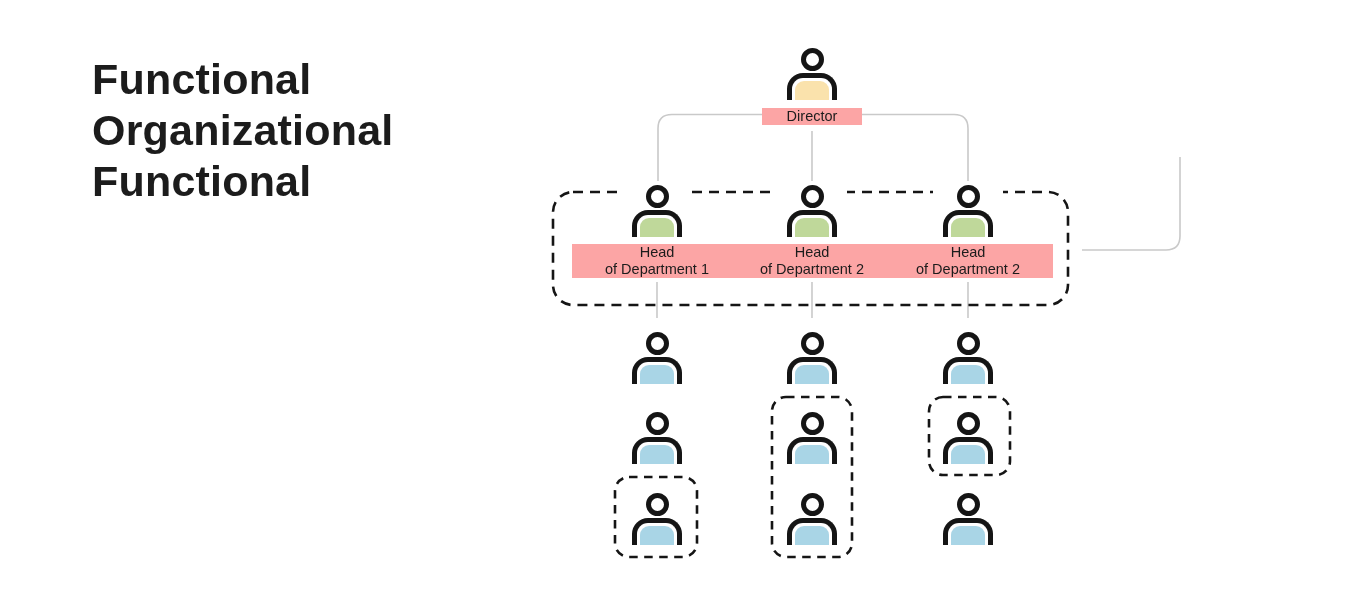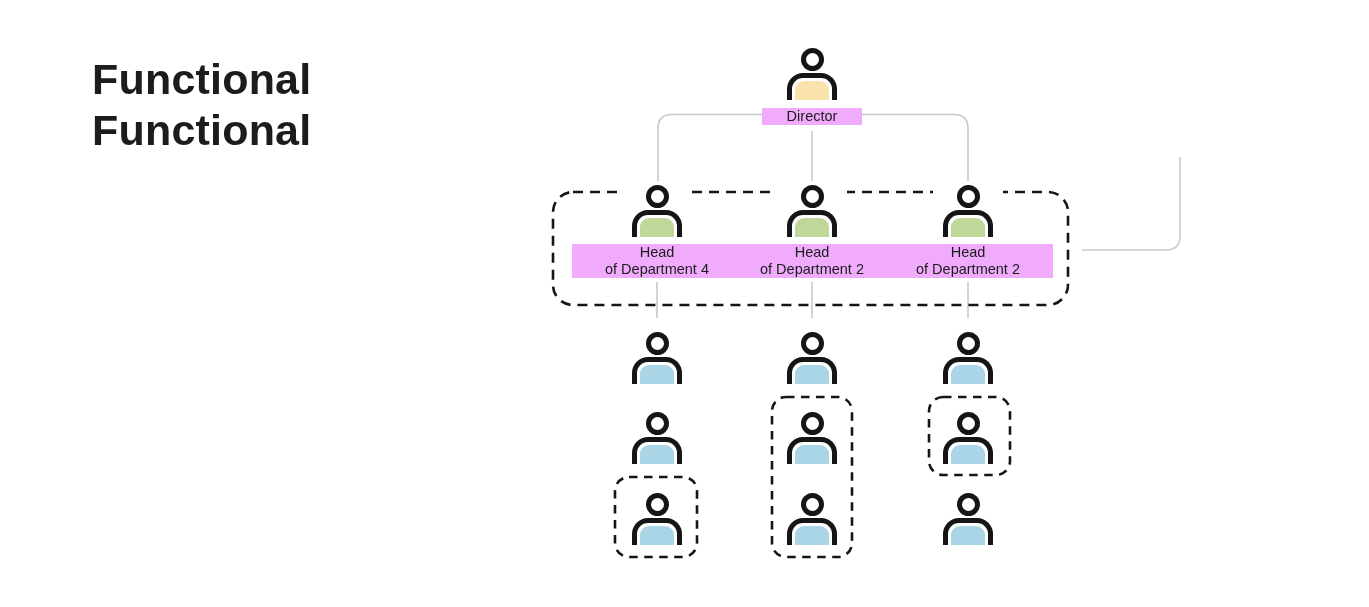--- a/index.html
+++ b/index.html
@@ -67,41 +67,42 @@
   .role-member .p-fill { background: var(--member-fill, #a9d5e6); }
 
   
   .node-label {
     position: absolute;
     z-index: 2;
     text-align: center;
     font-size: 14.5px;
     line-height: 17px;
     color: var(--text, #1c1c1c);
-    background: #f0abfc;
+    background: #fca5a5;
   }
   .annotation {
     position: absolute;
     left: 1072px;
     top: 107px;
     width: 216px;
     z-index: 2;
     text-align: center;
     font-size: 14.5px;
     line-height: 18.5px;
     color: var(--text, #1c1c1c);
   }
 </style>
 </head>
 <body>
 
 <div class="canvas">
 
   <div class="title">
     <div>Functional</div>
+    <div>Organizational</div>
     <div>Functional</div>
   </div>
 
   <svg class="overlay" viewBox="0 0 1369 607">
     <g>
       <path class="gline" d="M776,114.5 H672 Q658,114.5 658,128.5 V181"></path>
       <path class="gline" d="M812,131 V181"></path>
       <path class="gline" d="M849,114.5 H954 Q968,114.5 968,128.5 V181"></path>
       <path class="gline" d="M657,282 V318"></path>
       <path class="gline" d="M812,282 V318"></path>
@@ -125,21 +126,21 @@
   <div class="node-label" style="left:762px; top:108px; width:100px;">Director</div>
 
   <div class="person role-head" style="left:622px; top:185px;">
     <div class="p-head"></div>
     <div class="p-torso">
         <div class="p-fill"></div>
       </div>
   </div>
   <div class="node-label" style="left:572px; top:244px; width:170px;">
     <div>Head</div>
-    <div>of Department 4</div>
+    <div>of Department 1</div>
   </div>
 
   <div class="person role-head" style="left:777px; top:185px;">
     <div class="p-head"></div>
     <div class="p-torso">
         <div class="p-fill"></div>
       </div>
   </div>
   <div class="node-label" style="left:727px; top:244px; width:170px;">
     <div>Head</div>

